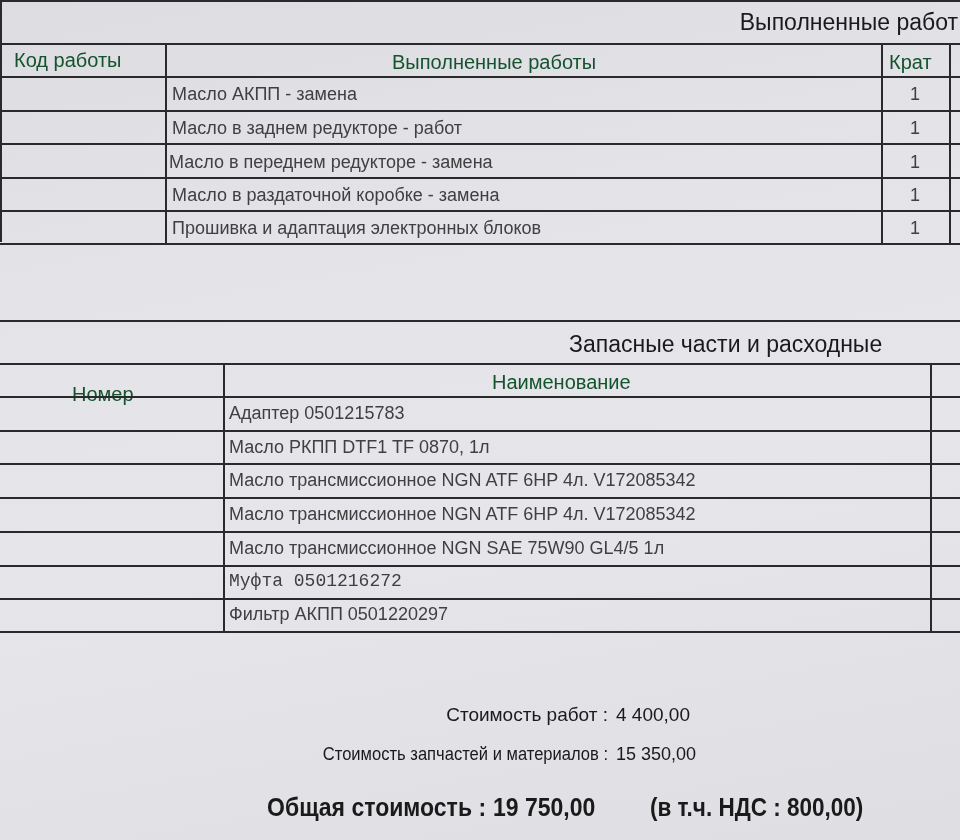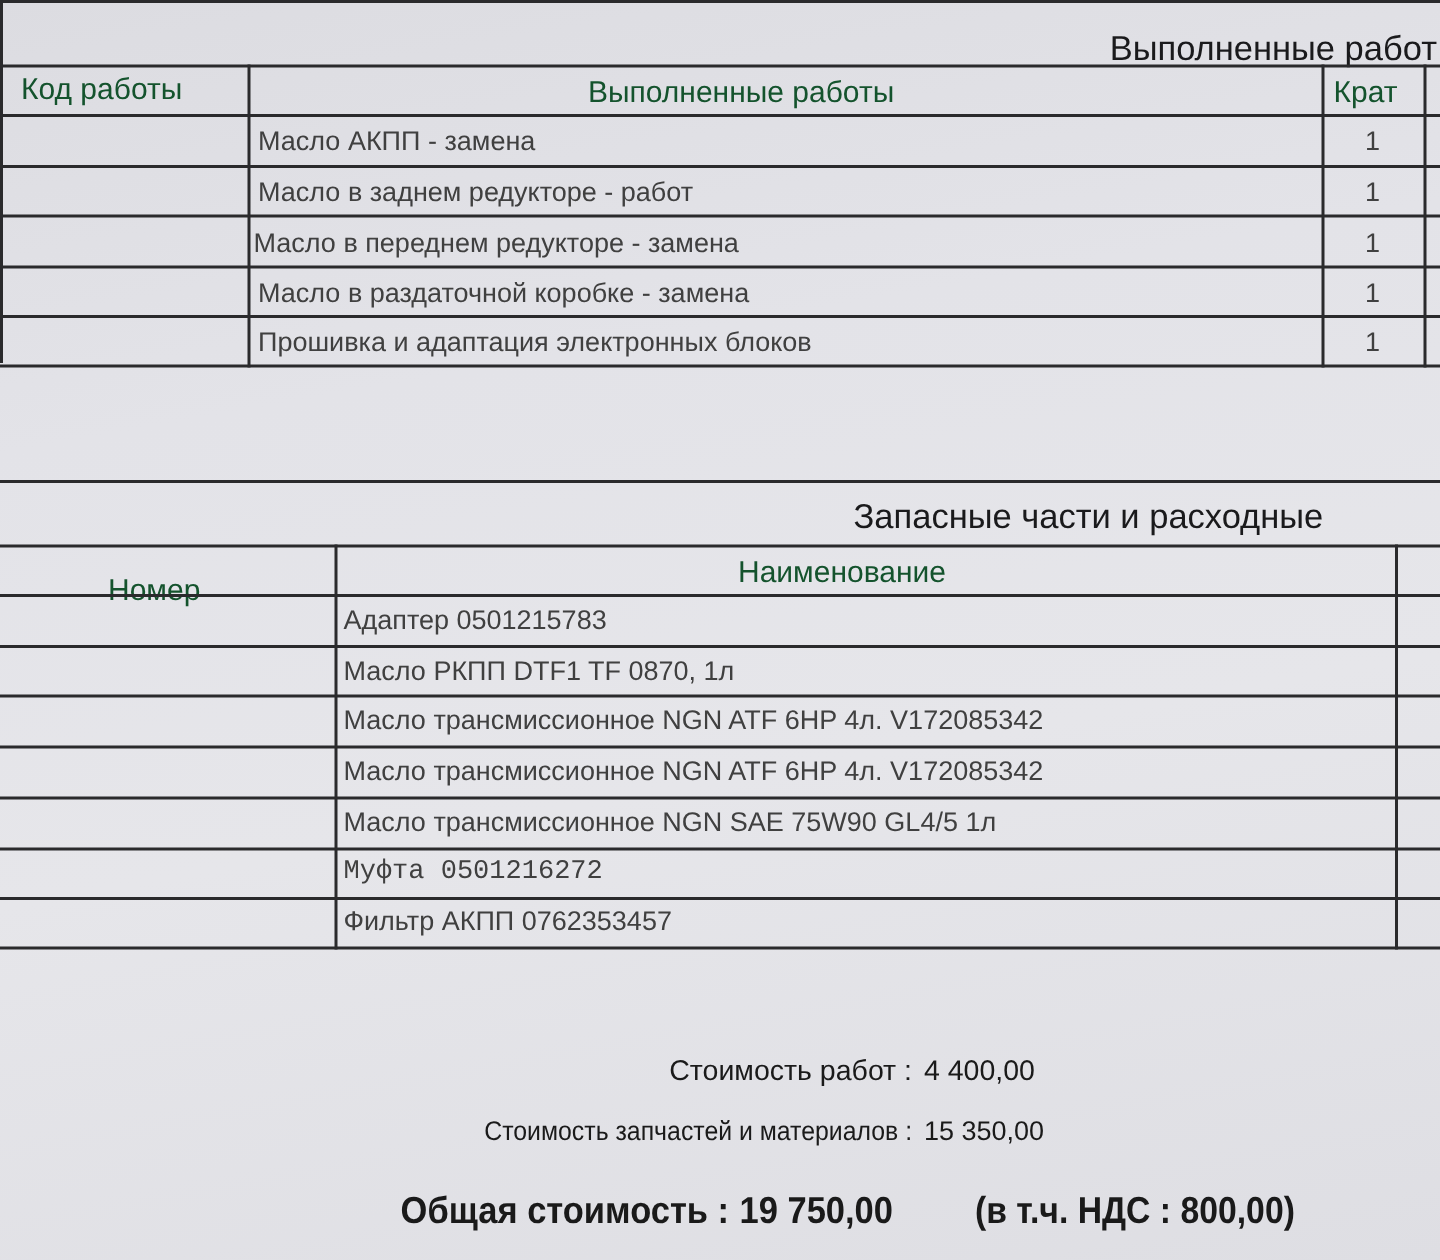--- a/index.html
+++ b/index.html
@@ -19,21 +19,21 @@
   .summary { font-family: "Liberation Sans", sans-serif; color: #1a1a1a; }
 </style>
 </head>
 <body>
 
 <div>
 
   <div class="hline" style="left:0; top:0; width:960px;"></div>
   <div class="vline" style="left:0; top:0; height:242px;"></div>
 
-  <div class="txt section-title" style="right:2px; top:9px;margin-top:10px;">Выполненные работ</div>
+  <div class="txt section-title" style="right:2px; top:9px;">Выполненные работ</div>
 
   <div class="hline" style="left:0; top:43px; width:960px;"></div>
 
   <div class="txt hdr" style="left:14px; top:49px;">Код работы</div>
   <div class="txt hdr" style="left:392px; top:51px;">Выполненные работы</div>
   <div class="txt hdr" style="left:889px; top:51px;">Крат</div>
 
   <div class="hline" style="left:0; top:76px; width:960px;"></div>
   <div class="hline" style="left:0; top:110px; width:960px;"></div>
   <div class="hline" style="left:0; top:143px; width:960px;"></div>
@@ -99,21 +99,21 @@
   <div>
     <div class="txt cell" style="left:229px; top:504px;">Масло трансмиссионное NGN ATF 6HP 4л. V172085342</div>
   </div>
   <div>
     <div class="txt cell" style="left:229px; top:538px;text-align:center;">Масло трансмиссионное NGN SAE 75W90 GL4/5 1л</div>
   </div>
   <div>
     <div class="txt cell" style="left:229px; top:571px;font-family:Liberation Mono, monospace;">Муфта 0501216272</div>
   </div>
   <div>
-    <div class="txt cell" style="left:229px; top:604px;">Фильтр АКПП 0762353457</div>
+    <div class="txt cell" style="left:229px; top:604px;">Фильтр АКПП 0501220297</div>
   </div>
 </div>
 
 <div>
   <div class="txt summary" style="right:352px; top:704px; font-size:19px;">Стоимость работ :</div>
   <div class="txt summary" style="left:616px; top:704px; font-size:19px;">4 400,00</div>
 
   <div class="txt summary" style="right:352px; top:744px; font-size:18px; transform:scaleX(0.92); transform-origin:right;">Стоимость запчастей и материалов :</div>
   <div class="txt summary" style="left:616px; top:744px; font-size:18px;">15 350,00</div>
 

